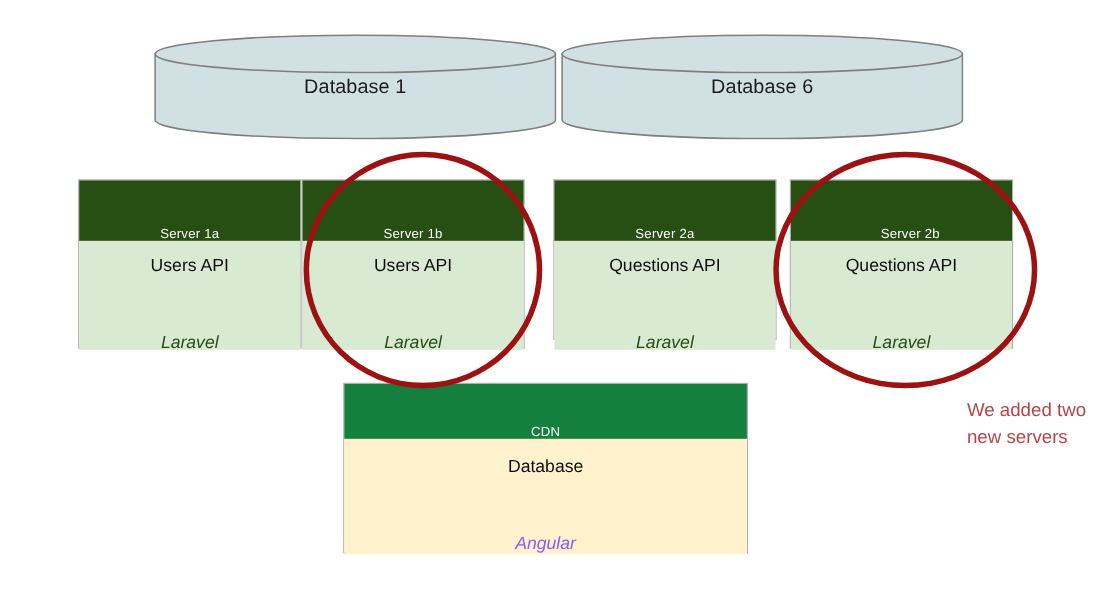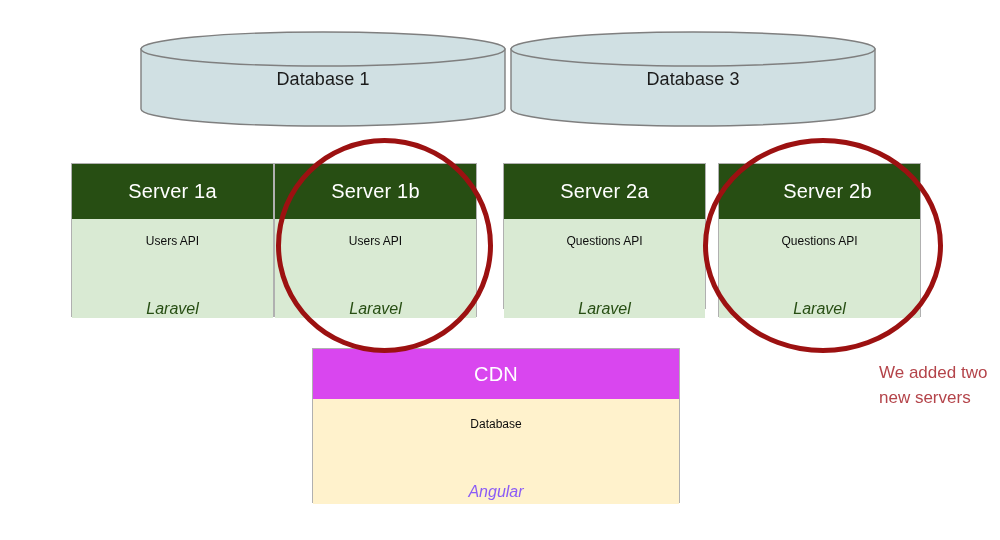--- a/index.html
+++ b/index.html
@@ -50,54 +50,54 @@
   .stack-box {
     position: absolute;
     box-sizing: border-box;
     border: 1px solid #b0b0b0;
     background: #ffffff;
   }
   .stack-head {
     box-sizing: border-box;
     width: 100%;
     display: flex;
-    align-items: center;
+    align-items: flex-end;
     justify-content: center;
     color: #ffffff;
-    font-size: 20px;
+    font-size: 12px;
     letter-spacing: 0.2px;
   }
   .stack-body {
     box-sizing: border-box;
     width: 100%;
     display: flex;
     flex-direction: column;
     align-items: center;
     justify-content: center;
     text-align: center;
     line-height: 1.32;
   }
   .stack-body .body-title {
-    font-size: 12px;
+    font-size: 16px;
     color: #0d0d0d;
     margin-top: 16px;
   }
   .stack-body .body-sub {
     font-size: 16px;
     font-style: italic;
     margin-top: 48px;
   }
 
   
   .server .stack-head { background: #274e13; }
   .server .stack-body { background: #d9ead3; }
   .server .body-sub { color: #274e13; }
 
   
-  .cdn .stack-head { background: #d946ef; }
+  .cdn .stack-head { background: #15803d; }
   .cdn .stack-body { background: #fff2cc; }
   .cdn .body-sub { color: #8b5cf6; }
 
   
   .highlight-circle {
     position: absolute;
     box-sizing: border-box;
     border-radius: 50%;
     border: 5px solid #9c1111;
     background: transparent;
@@ -125,21 +125,21 @@
       <ellipse cx="183" cy="18" rx="182" ry="17" fill="#d0e0e3" stroke="#7f7f7f" stroke-width="1.4"></ellipse>
     </svg>
     <div class="db-label">Database 1</div>
   </div>
 
   <div class="db-cylinder" style="left:510px; top:31px; width:366px; height:96px;">
     <svg class="db-svg" width="366" height="96" viewBox="0 0 366 96">
       <path d="M1,18 L1,78 A182,17 0 0 0 365,78 L365,18 Z" fill="#d0e0e3" stroke="#7f7f7f" stroke-width="1.4"></path>
       <ellipse cx="183" cy="18" rx="182" ry="17" fill="#d0e0e3" stroke="#7f7f7f" stroke-width="1.4"></ellipse>
     </svg>
-    <div class="db-label">Database 3</div>
+    <div class="db-label">Database 6</div>
   </div>
 
   <div class="stack-box server" style="left:71px; top:163px; width:203px; height:154px;">
     <div class="stack-head" style="height:55px;">
       <span>Server 1a</span>
     </div>
     <div class="stack-body" style="height:99px;">
       <div class="body-title">Users API</div>
       <div class="body-sub">Laravel</div>
     </div>

